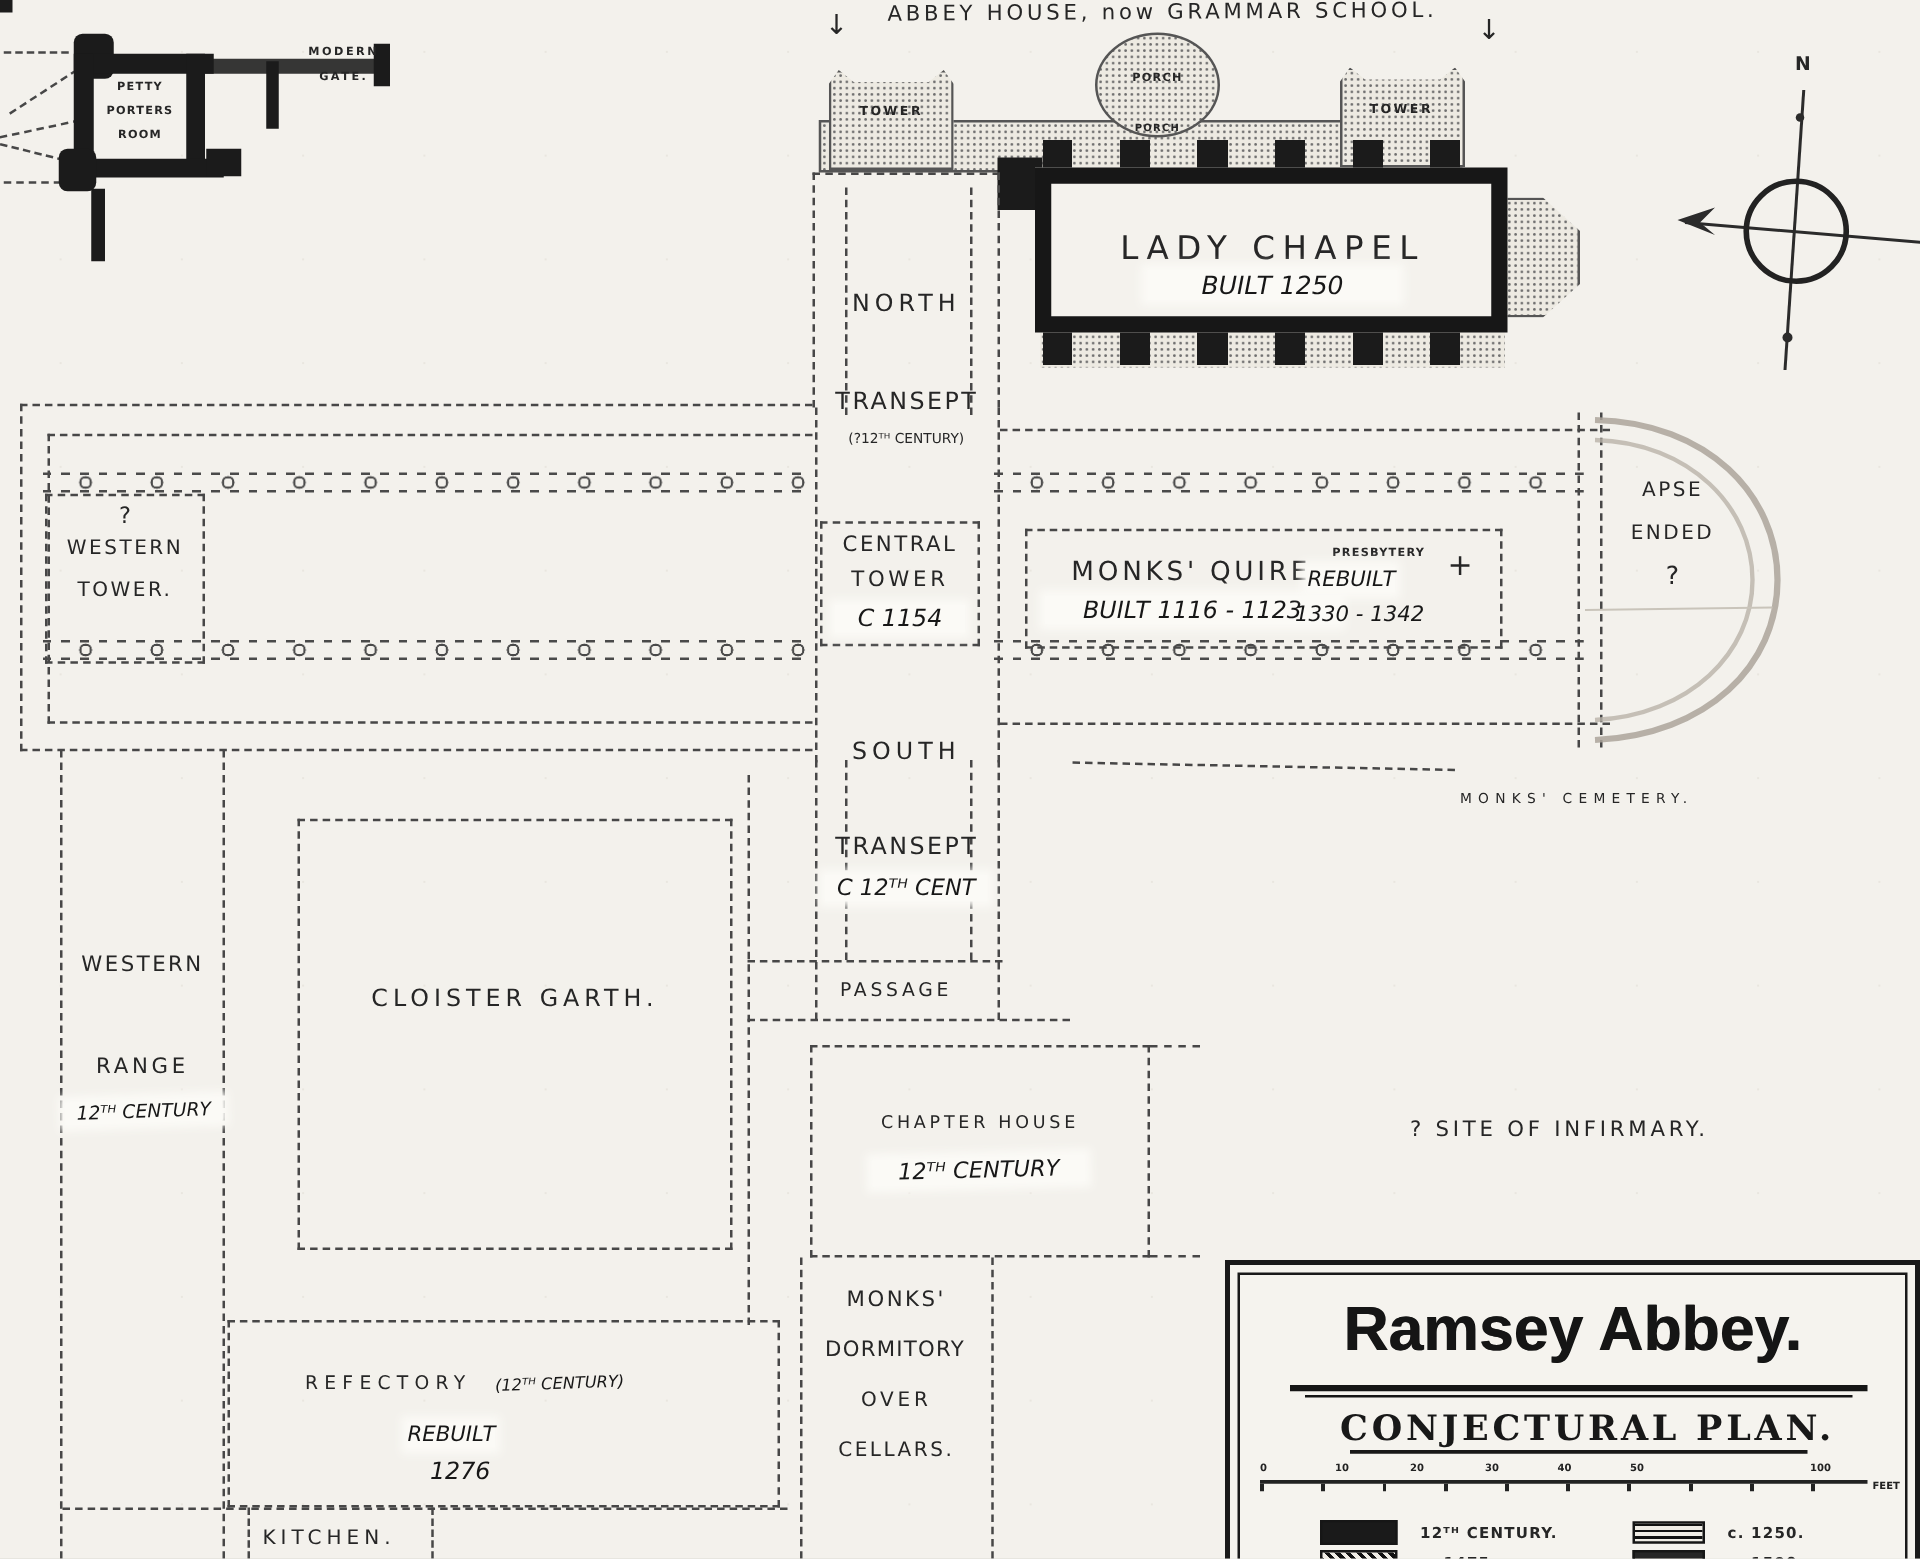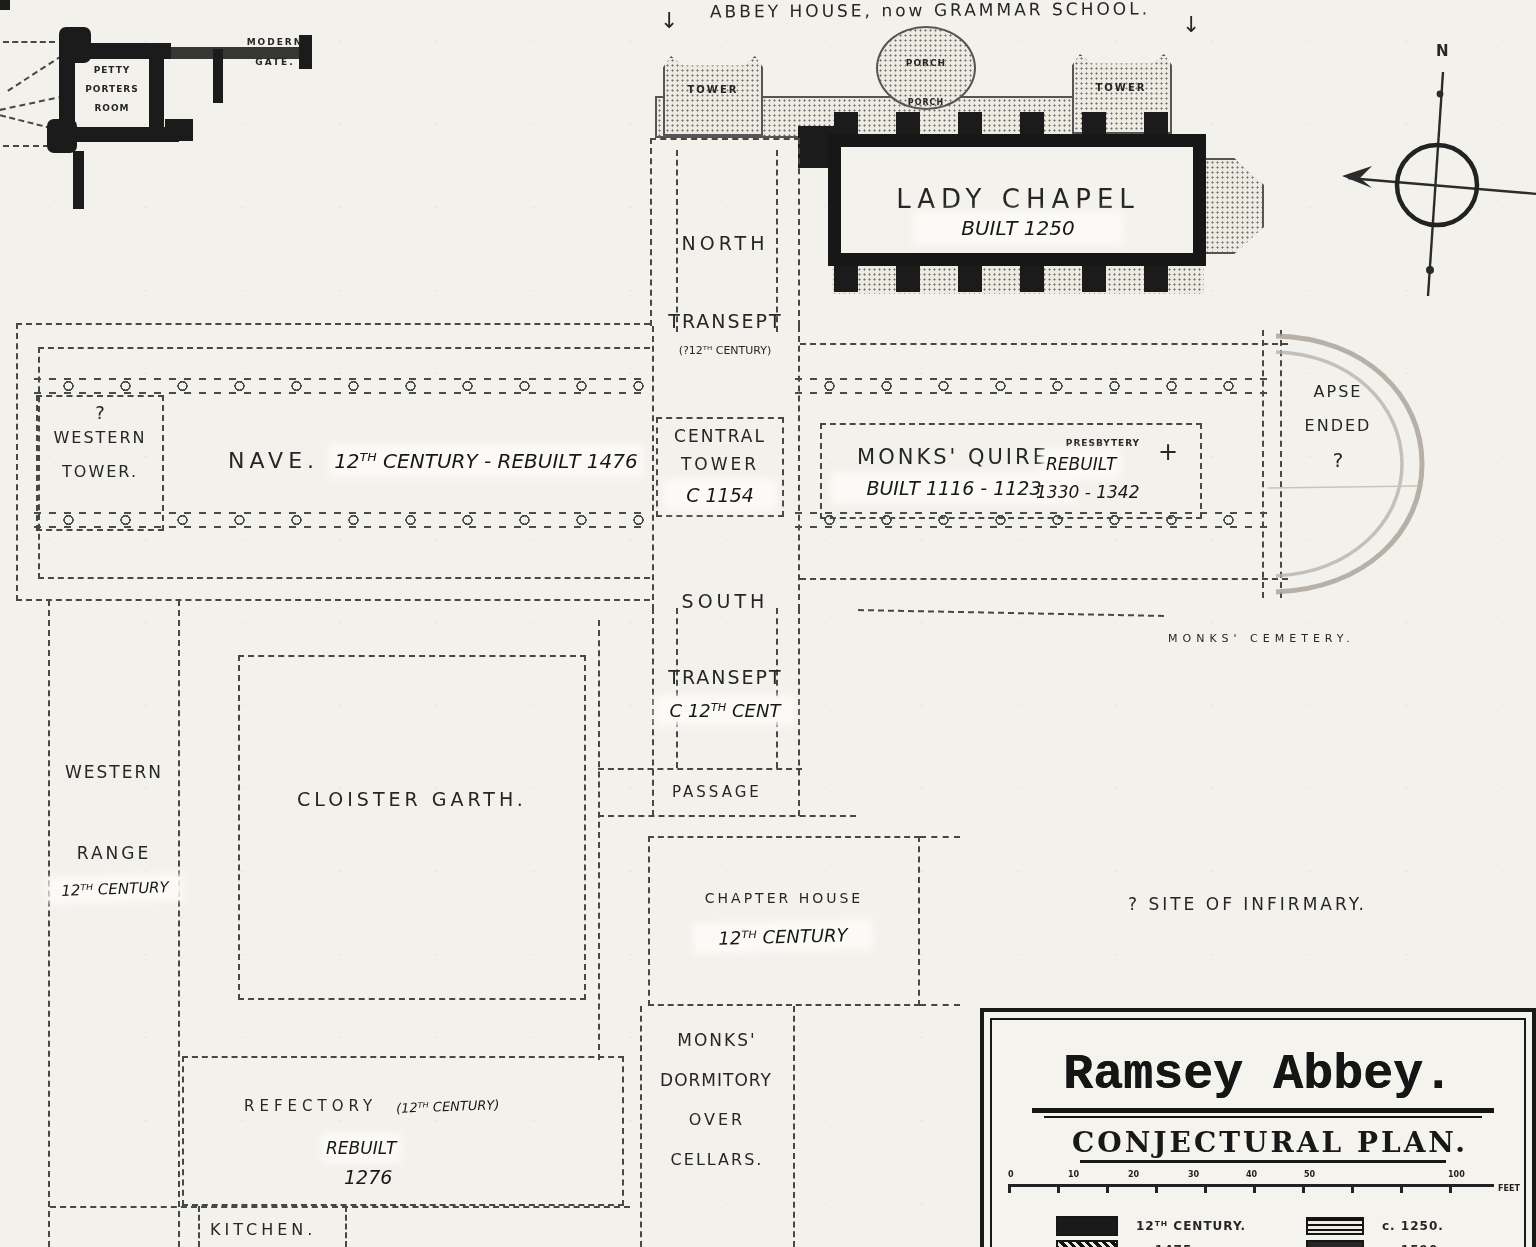--- a/index.html
+++ b/index.html
@@ -110,24 +110,20 @@
   <div class="abs arcade" style="left:34px;top:378px;width:614px;height:16px;"></div>
   <div class="abs arcade" style="left:34px;top:512px;width:614px;height:16px;"></div>
   <div class="abs arcade" style="left:795px;top:378px;width:472px;height:16px;"></div>
   <div class="abs arcade" style="left:795px;top:512px;width:472px;height:16px;"></div>
 
   <div class="abs dashbox" style="left:36px;top:395px;width:128px;height:136px;"></div>
   <div class="abs p ctr" style="left:40px;top:402px;width:120px;font-size:18px;">?</div>
   <div class="abs p ctr" style="left:40px;top:428px;width:120px;font-size:16px;letter-spacing:2px;">WESTERN</div>
   <div class="abs p ctr" style="left:40px;top:462px;width:120px;font-size:16px;letter-spacing:2px;">TOWER.</div>
 
-  <div class="abs" style="left:228px;top:448px;white-space:nowrap;">
-    <span class="p" style="font-size:22px;letter-spacing:5px;">NAVE.</span>
-    <span class="hw patch" style="font-size:20px;margin-left:10px;">12ᵀᴴ CENTURY - REBUILT 1476</span>
-  </div>
 
   <div class="abs dashbox" style="left:650px;top:138px;width:150px;height:188px;border-bottom:0;"></div>
   <div class="abs dashv" style="left:676px;top:150px;height:182px;"></div>
   <div class="abs dashv" style="left:776px;top:150px;height:182px;"></div>
   <div class="abs p ctr" style="left:655px;top:196px;width:140px;font-size:19px;letter-spacing:4px;margin-top:36px;">NORTH</div>
   <div class="abs p ctr" style="left:648px;top:310px;width:155px;font-size:19px;letter-spacing:2px;">TRANSEPT</div>
   <div class="abs p ctr" style="left:650px;top:344px;width:150px;font-size:11px;">(?12ᵀᴴ CENTURY)</div>
 
   <div class="abs dashv" style="left:652px;top:326px;height:284px;"></div>
   <div class="abs dashv" style="left:798px;top:326px;height:284px;"></div>
@@ -203,21 +199,21 @@
     <span class="hw" style="font-size:13px;margin-left:14px;transform:rotate(-2deg);display:inline-block;">(12ᵀᴴ CENTURY)</span>
   </div>
   <div class="abs hw patch" style="left:326px;top:1138px;font-size:17px;">REBUILT</div>
   <div class="abs hw" style="left:344px;top:1166px;font-size:19px;">1276</div>
   <div class="abs dashv" style="left:198px;top:1206px;height:41px;"></div>
   <div class="abs dashv" style="left:345px;top:1206px;height:41px;"></div>
   <div class="abs p" style="left:210px;top:1220px;font-size:16px;letter-spacing:4px;">KITCHEN.</div>
 
   <div class="abs" style="left:980px;top:1008px;width:556px;height:300px;border:4px solid #191919;background:#f5f3ee;">
     <div class="tb-inner"></div>
-    <div class="abs ctr" style="left:0;top:22px;width:100%;font-family:Liberation Mono, monospace;font-weight:bold;font-size:50px;color:#151515;text-shadow:.6px 0 0 #151515;margin-top:12px;">Ramsey Abbey.</div>
+    <div class="abs ctr" style="left:0;top:22px;width:100%;font-family:Liberation Sans, sans-serif;font-weight:bold;font-size:50px;color:#151515;text-shadow:.6px 0 0 #151515;">Ramsey Abbey.</div>
     <div class="abs" style="left:48px;top:96px;width:462px;height:5px;background:#151515;"></div>
     <div class="abs" style="left:60px;top:104px;width:438px;height:2px;background:#151515;"></div>
     <div class="abs ctr" style="left:12px;top:114px;width:100%;font-family:'DejaVu Serif','Liberation Serif',serif;font-weight:bold;font-size:28px;letter-spacing:3px;color:#181818;">CONJECTURAL PLAN.</div>
     <div class="abs" style="left:96px;top:148px;width:366px;height:3px;background:#181818;"></div>
     <div class="abs" style="left:22px;top:158px;width:490px;height:12px;font-size:8px;color:#222;font-weight:bold;">
       <span class="abs" style="left:2px;">0</span>
       <span class="abs" style="left:62px;">10</span>
       <span class="abs" style="left:122px;">20</span>
       <span class="abs" style="left:182px;">30</span>
       <span class="abs" style="left:240px;">40</span>

